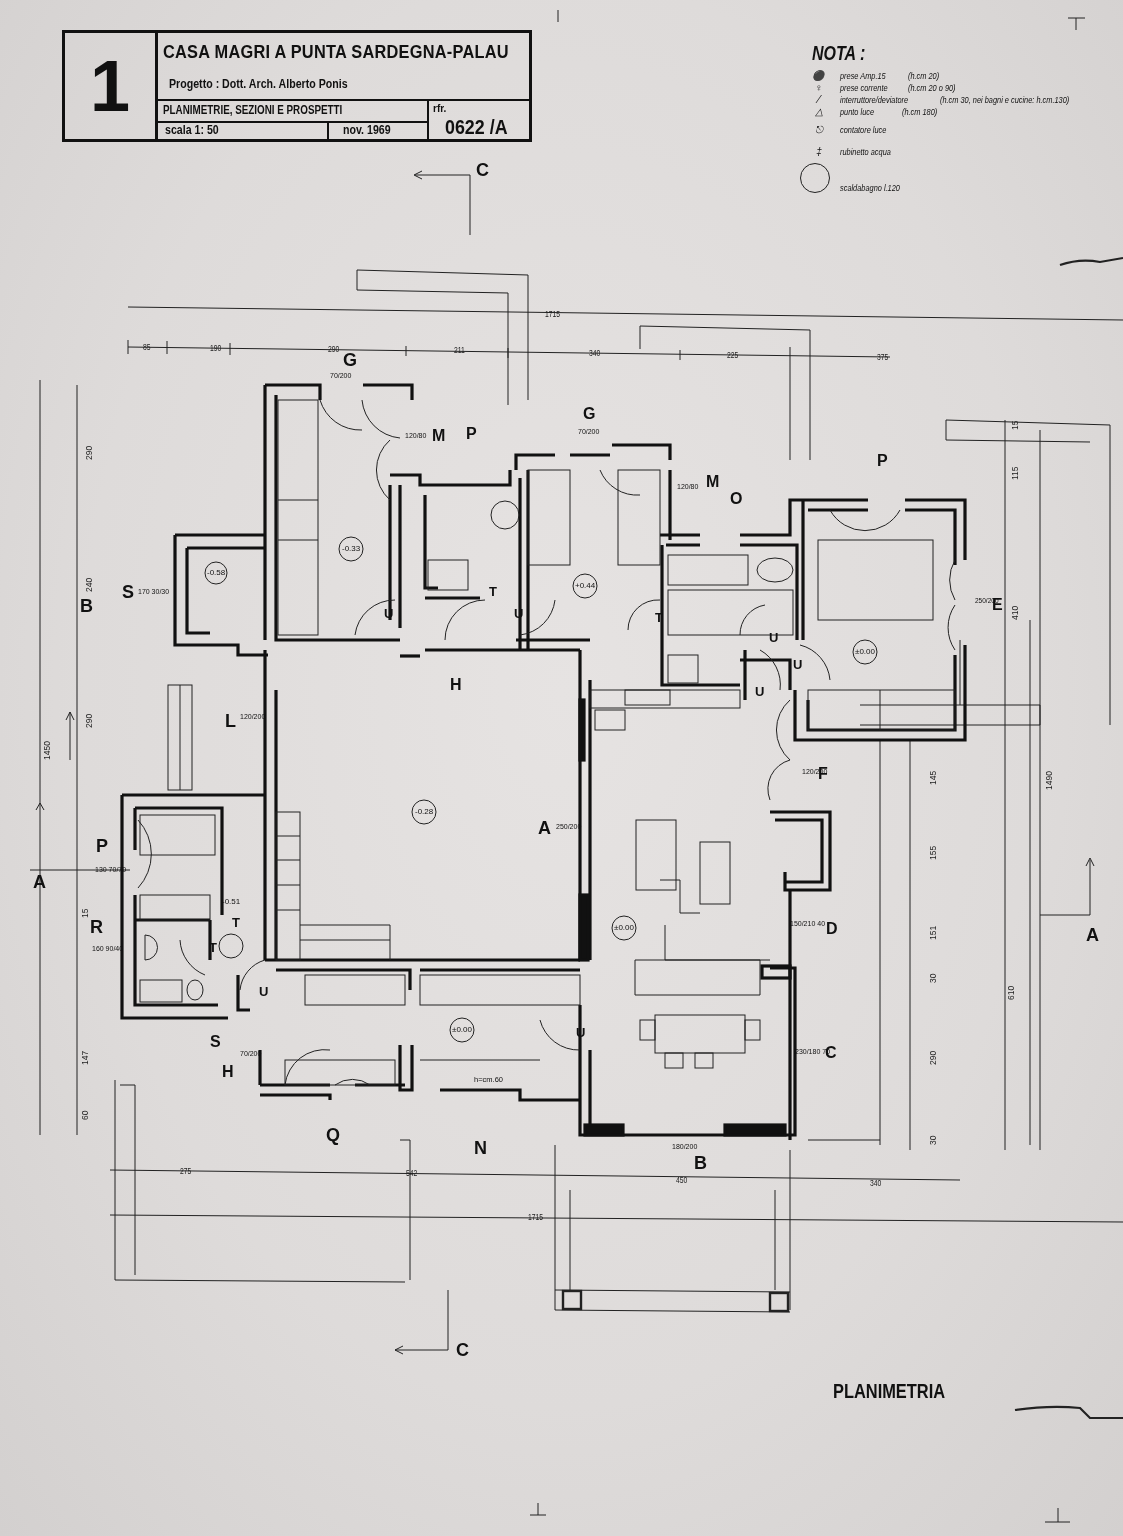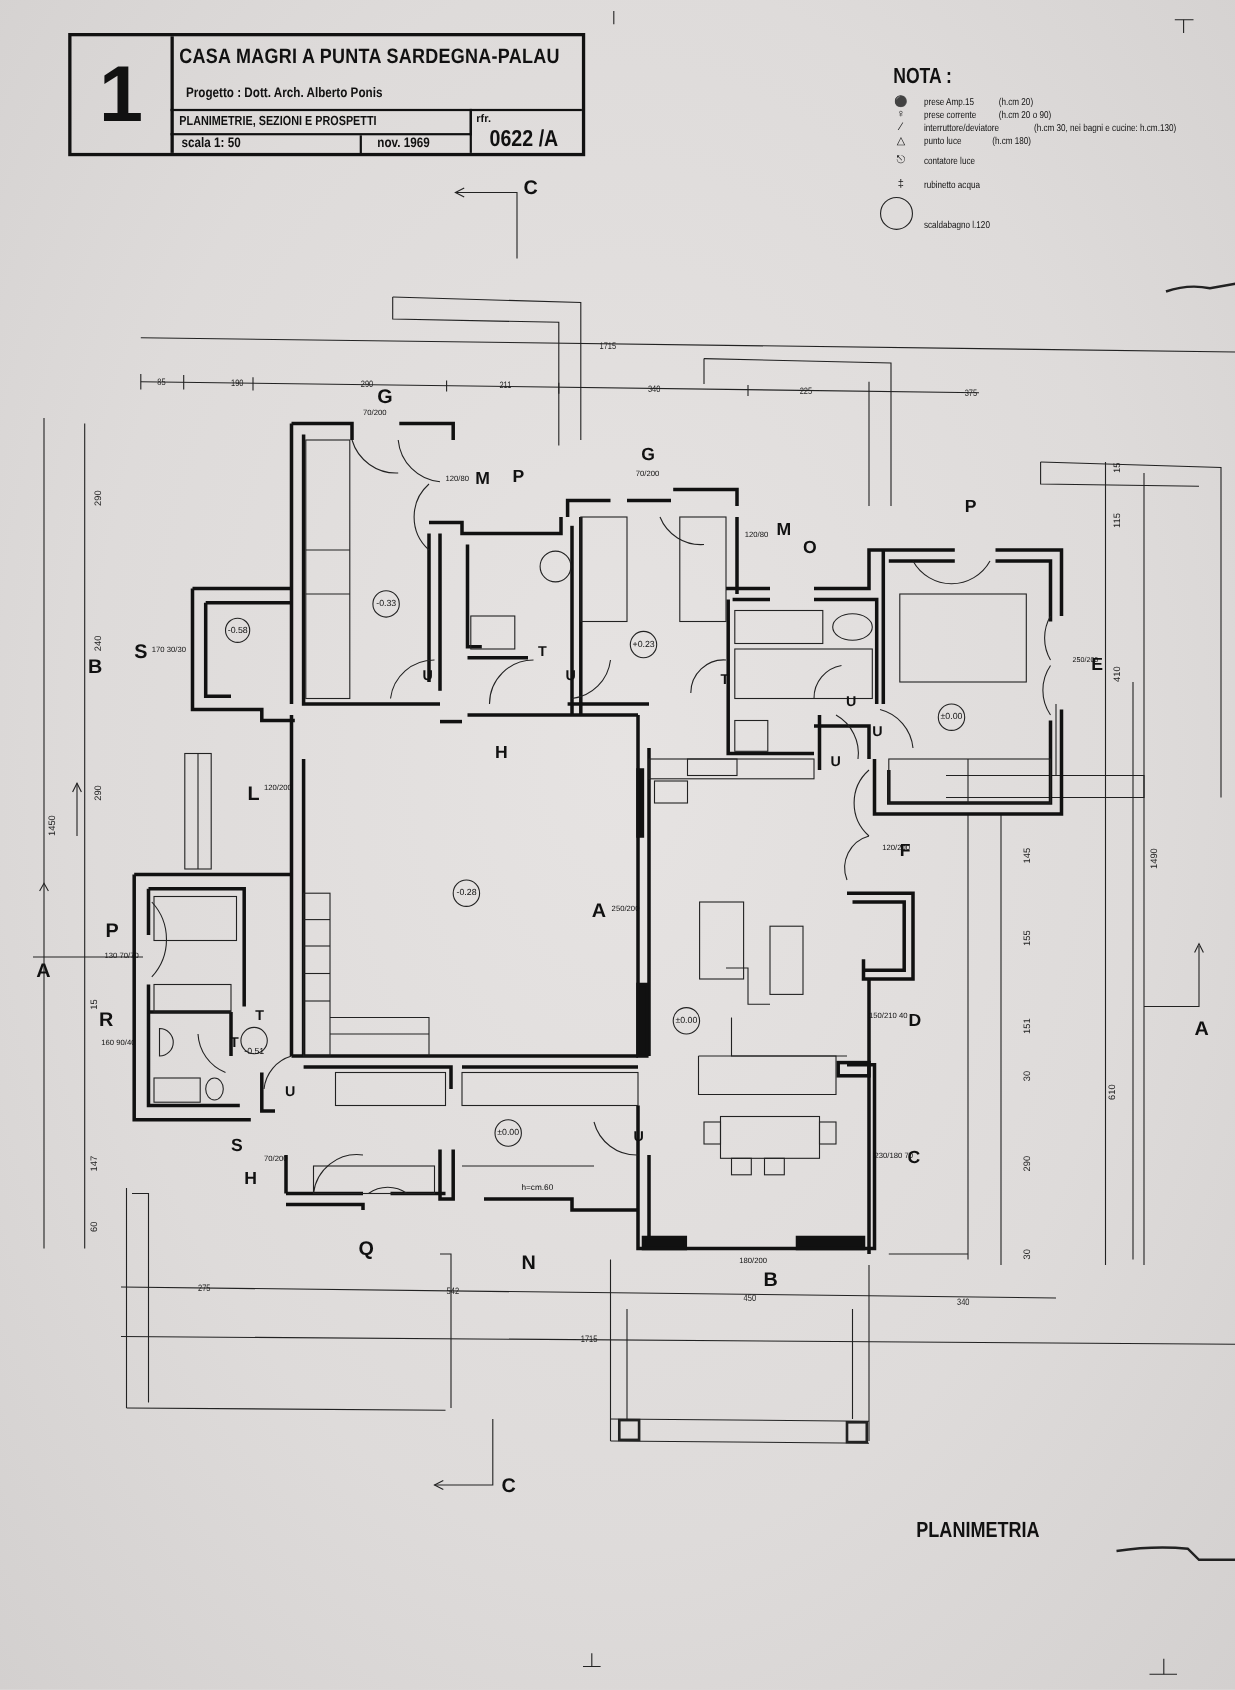--- a/index.html
+++ b/index.html
@@ -13,21 +13,21 @@
   .tb-hline1{position:absolute;left:90px;right:0;top:66px;border-top:2px solid #111;}
   .tb-sub{position:absolute;left:90px;top:68px;width:272px;height:20px;border-right:2px solid #111;border-bottom:2px solid #111;}
   .tb-sub span{position:absolute;left:8px;top:2px;font-weight:bold;font-size:12px;transform:scaleX(0.82);transform-origin:left;white-space:nowrap;}
   .tb-scale{position:absolute;left:100px;top:90px;font-weight:bold;font-size:12.5px;transform:scaleX(0.85);transform-origin:left;white-space:nowrap;}
   .tb-v1{position:absolute;left:262px;top:90px;height:18px;border-left:2px solid #111;}
   .tb-date{position:absolute;left:278px;top:90px;font-weight:bold;font-size:12.5px;transform:scaleX(0.85);transform-origin:left;white-space:nowrap;}
   .tb-v2{position:absolute;left:362px;top:66px;bottom:0;border-left:2px solid #111;}
   .tb-rfr{position:absolute;left:368px;top:70px;font-weight:bold;font-size:10px;}
   .tb-code{position:absolute;left:380px;top:82px;font-weight:bold;font-size:21px;transform:scaleX(0.85);transform-origin:left;white-space:nowrap;}
   
-  .nota{position:absolute;left:812px;top:58px;}
+  .nota{position:absolute;left:812px;top:42px;font-style:italic;}
   .nota-title{font-weight:bold;font-size:20px;transform:scaleX(0.8);transform-origin:left;margin-bottom:6px;}
   .nota-row{position:relative;height:12px;font-size:9px;white-space:nowrap;}
   .nota-row .sym{position:absolute;left:0;top:-1px;width:14px;text-align:center;font-size:10px;}
   .nota-row .txt{position:absolute;left:28px;top:0;transform:scaleX(0.82);transform-origin:left;}
   .nota-row .h{position:absolute;left:96px;top:0;transform:scaleX(0.82);transform-origin:left;}
   .label{position:absolute;font-weight:bold;font-family:"Liberation Sans",sans-serif;white-space:nowrap;}
   .dim{position:absolute;font-size:8.5px;white-space:nowrap;transform:scaleX(0.8);transform-origin:left;color:#222;}
   .dimv{position:absolute;font-size:8.5px;white-space:nowrap;transform:rotate(-90deg);transform-origin:left top;color:#222;}
   .small{position:absolute;font-size:8px;line-height:8px;white-space:nowrap;color:#111;}
   svg.plan{position:absolute;left:0;top:0;}
@@ -329,25 +329,25 @@
       <circle cx="865" cy="652" r="12"></circle>
       <circle cx="424" cy="812" r="12"></circle>
       <circle cx="624" cy="928" r="12"></circle>
       <circle cx="231" cy="946" r="12"></circle>
       <circle cx="462" cy="1030" r="12"></circle>
     </g>
   </svg>
 
   <div class="small" style="left:342px;top:545px">-0.33</div>
   <div class="small" style="left:207px;top:569px">-0.58</div>
-  <div class="small" style="left:575px;top:582px">+0.23</div>
+  <div class="small" style="left:575px;top:582px">+0.44</div>
   <div class="small" style="left:855px;top:648px">±0.00</div>
   <div class="small" style="left:415px;top:808px">-0.28</div>
   <div class="small" style="left:614px;top:924px">±0.00</div>
-  <div class="small" style="left:222px;top:952px">-0.51</div>
+  <div class="small" style="left:222px;top:898px">-0.51</div>
   <div class="small" style="left:452px;top:1026px">±0.00</div>
 
   <div class="dim" style="left:545px;top:309px">1715</div>
   <div class="dim" style="left:143px;top:342px">85</div>
   <div class="dim" style="left:210px;top:343px">190</div>
   <div class="dim" style="left:328px;top:344px">290</div>
   <div class="dim" style="left:454px;top:345px">211</div>
   <div class="dim" style="left:589px;top:348px">340</div>
   <div class="dim" style="left:727px;top:350px">225</div>
   <div class="dim" style="left:877px;top:352px">375</div>

